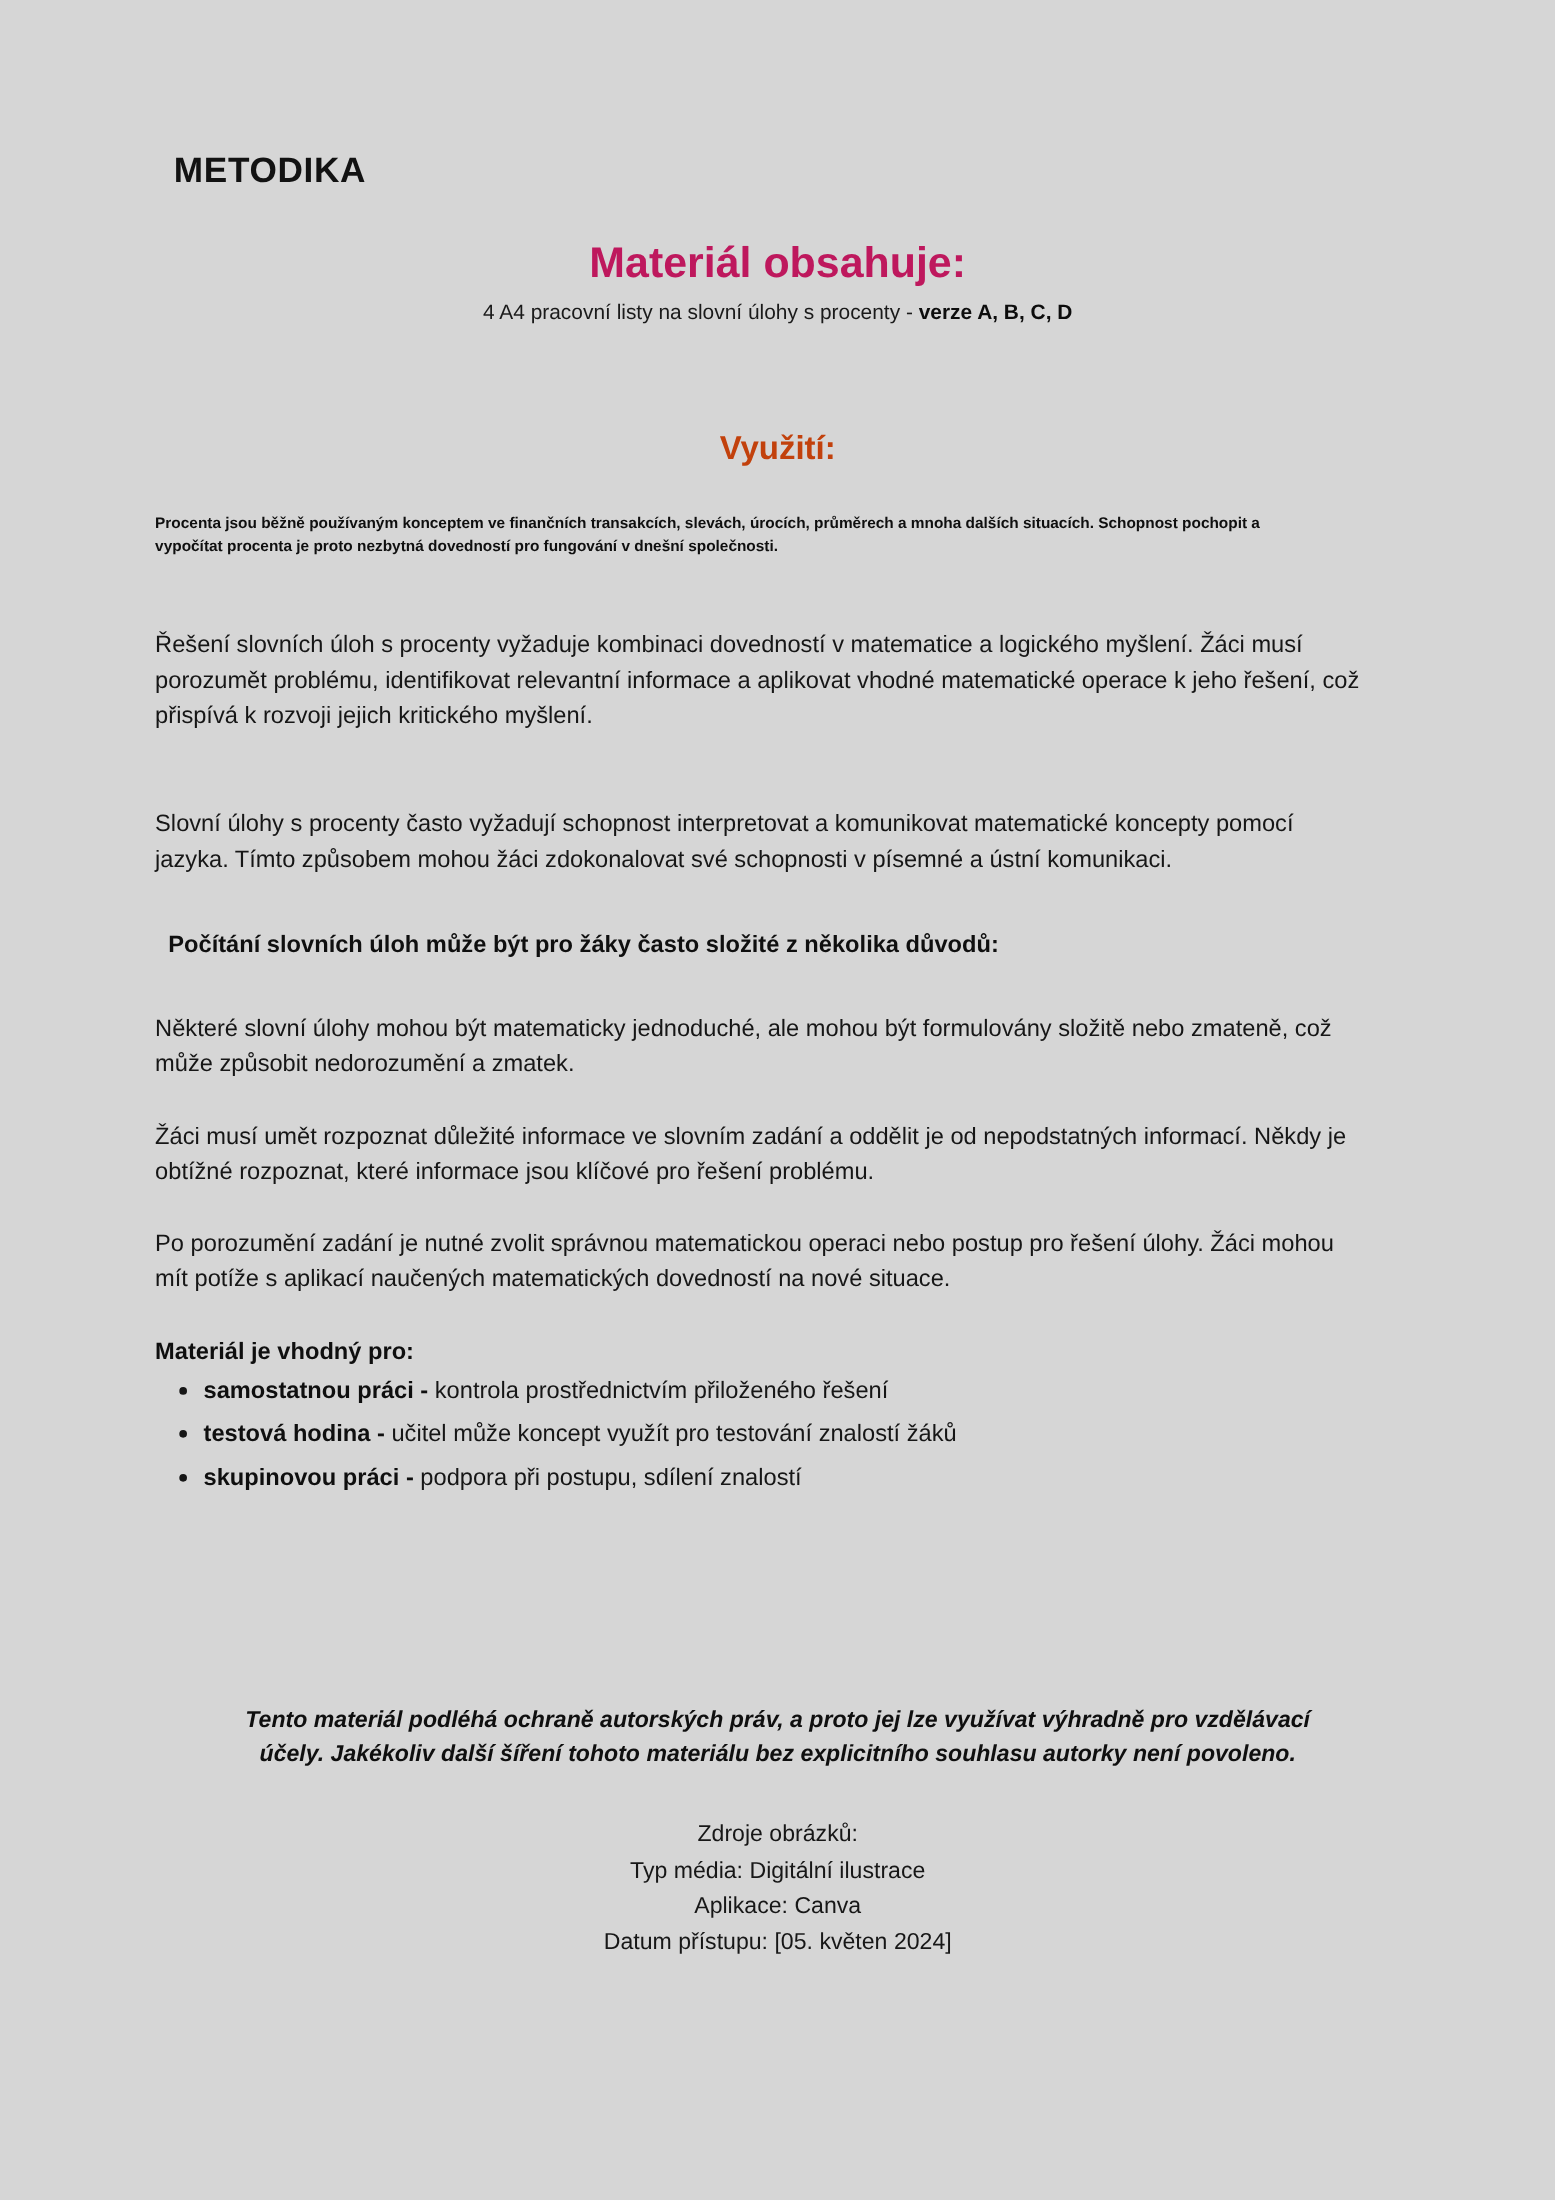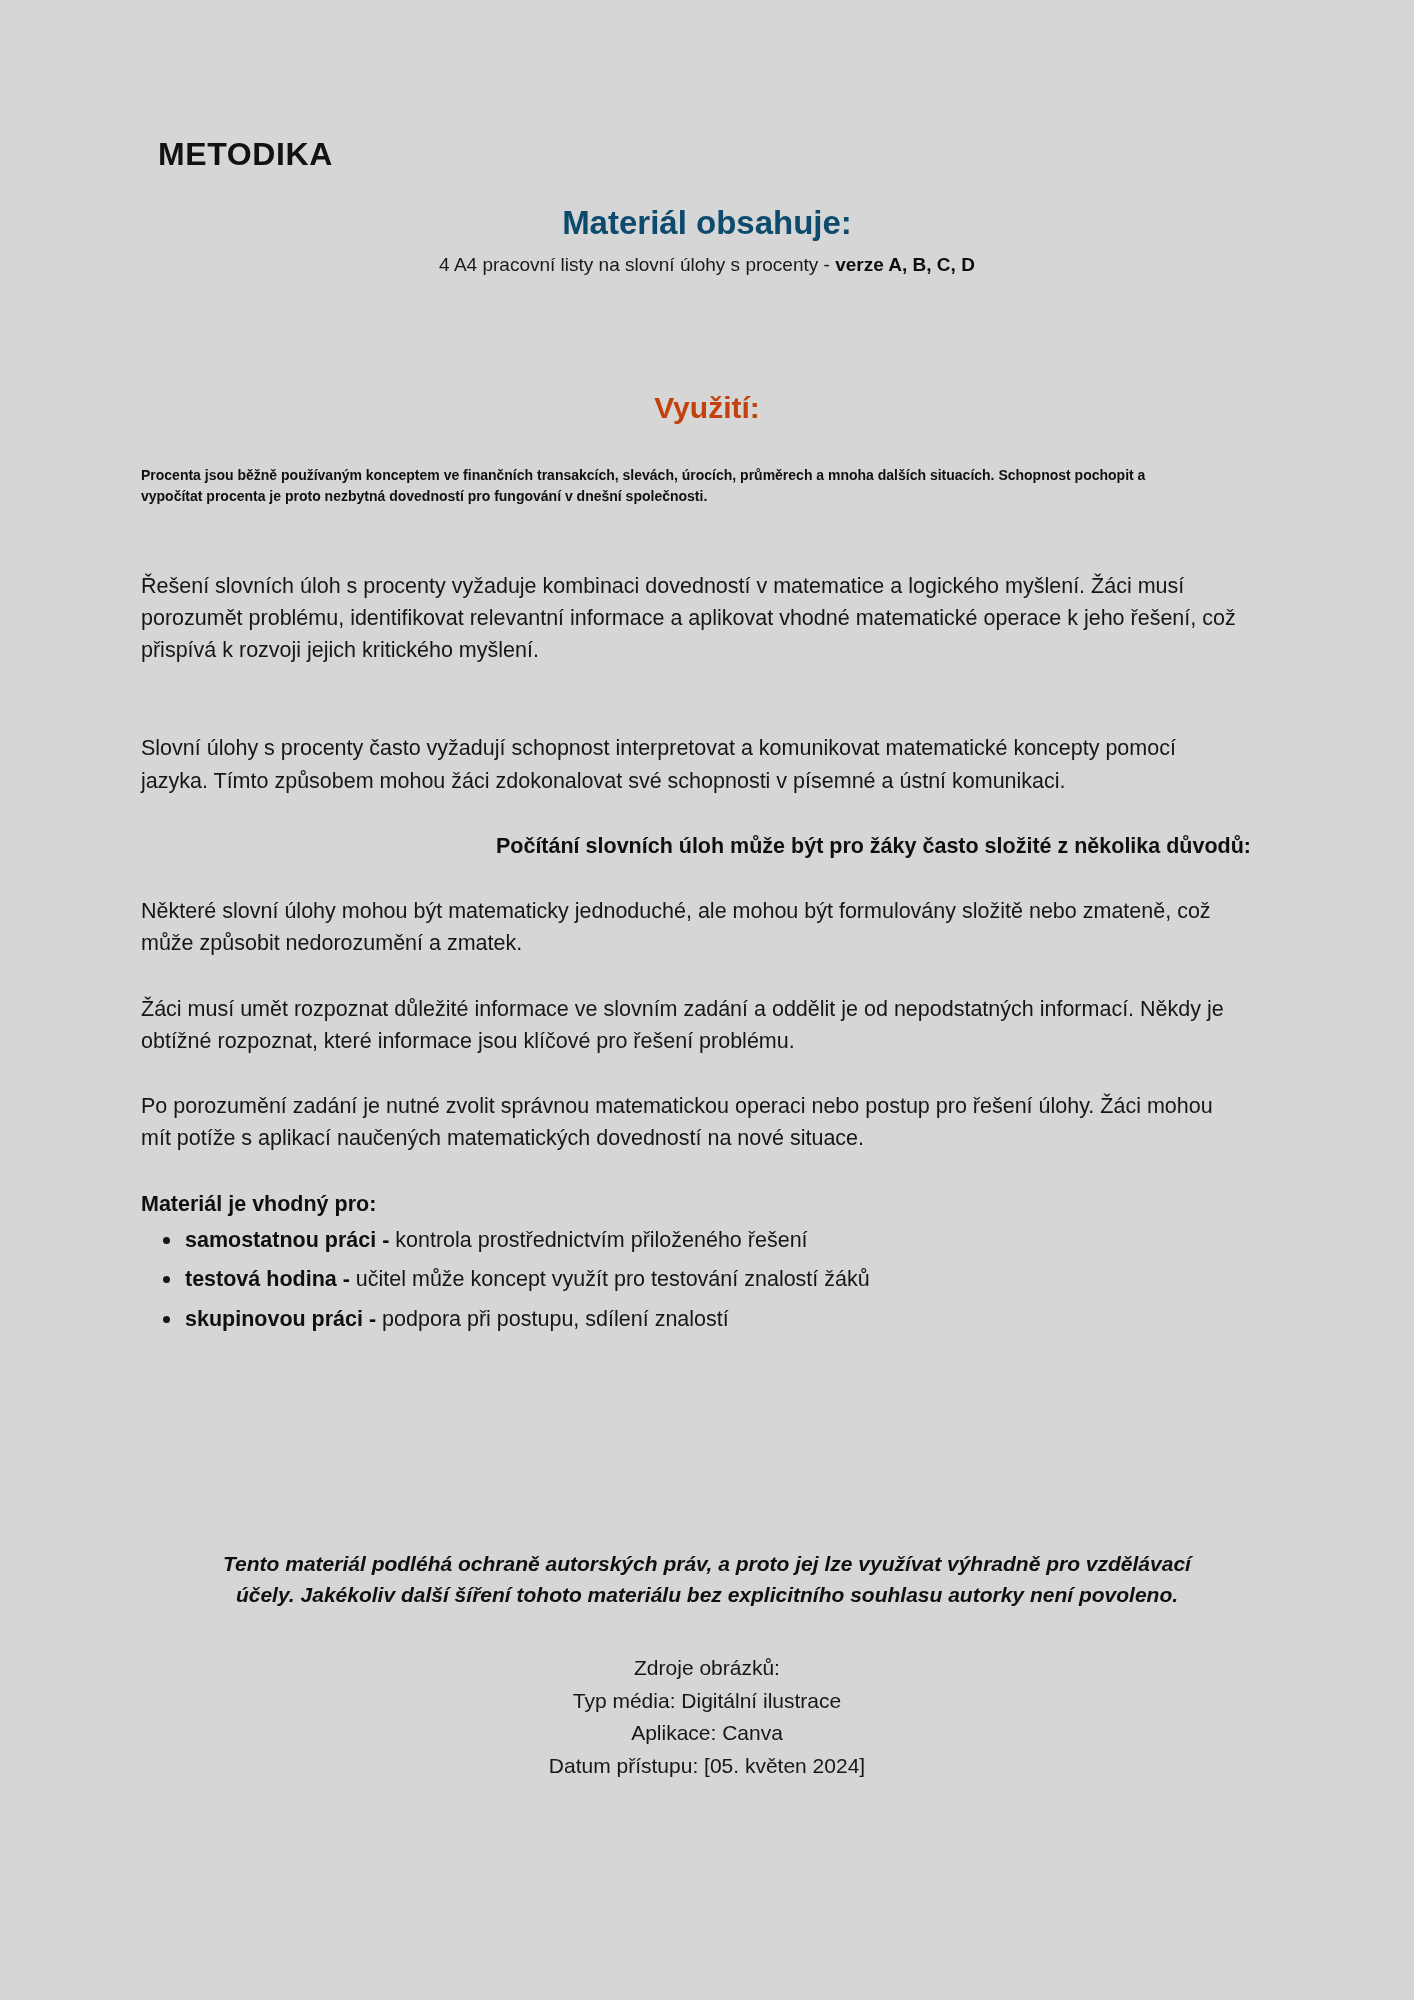--- a/index.html
+++ b/index.html
@@ -39,25 +39,25 @@
 
   
   .title-block {
     position: absolute;
     left: 195px;
     top: 200px;
     width: 1024px;
     text-align: center;
   }
   .title-main {
-    font-size: 33px;
-    font-weight: 700;
-    color: #0c4a6e;
+    font-size: 39px;
+    font-weight: 700;
+    color: #be185d;
     line-height: 1.42;
-    margin: 0 0 4px 0;
+    margin: 12px 0 4px 0;
   }
   .title-sub {
     font-size: 19px;
     font-weight: 400;
     color: #1a1a1a;
     line-height: 1.5;
     margin: 0;
   }
   .title-sub b {
     font-weight: 700;
@@ -104,22 +104,21 @@
   }
 
   .gap-lg { height: 62px; }
   .gap-md { height: 33px; }
 
   .p-strong-head {
     font-size: 21.5px;
     font-weight: 700;
     line-height: 1.5;
     color: #0f0f0f;
-    margin: 0;
-    text-align: right;
+    margin: 12px;
   }
 
   
   .list-head {
     font-size: 21.5px;
     font-weight: 700;
     color: #0f0f0f;
     line-height: 1.5;
     margin: 0 0 4px 0;
   }

